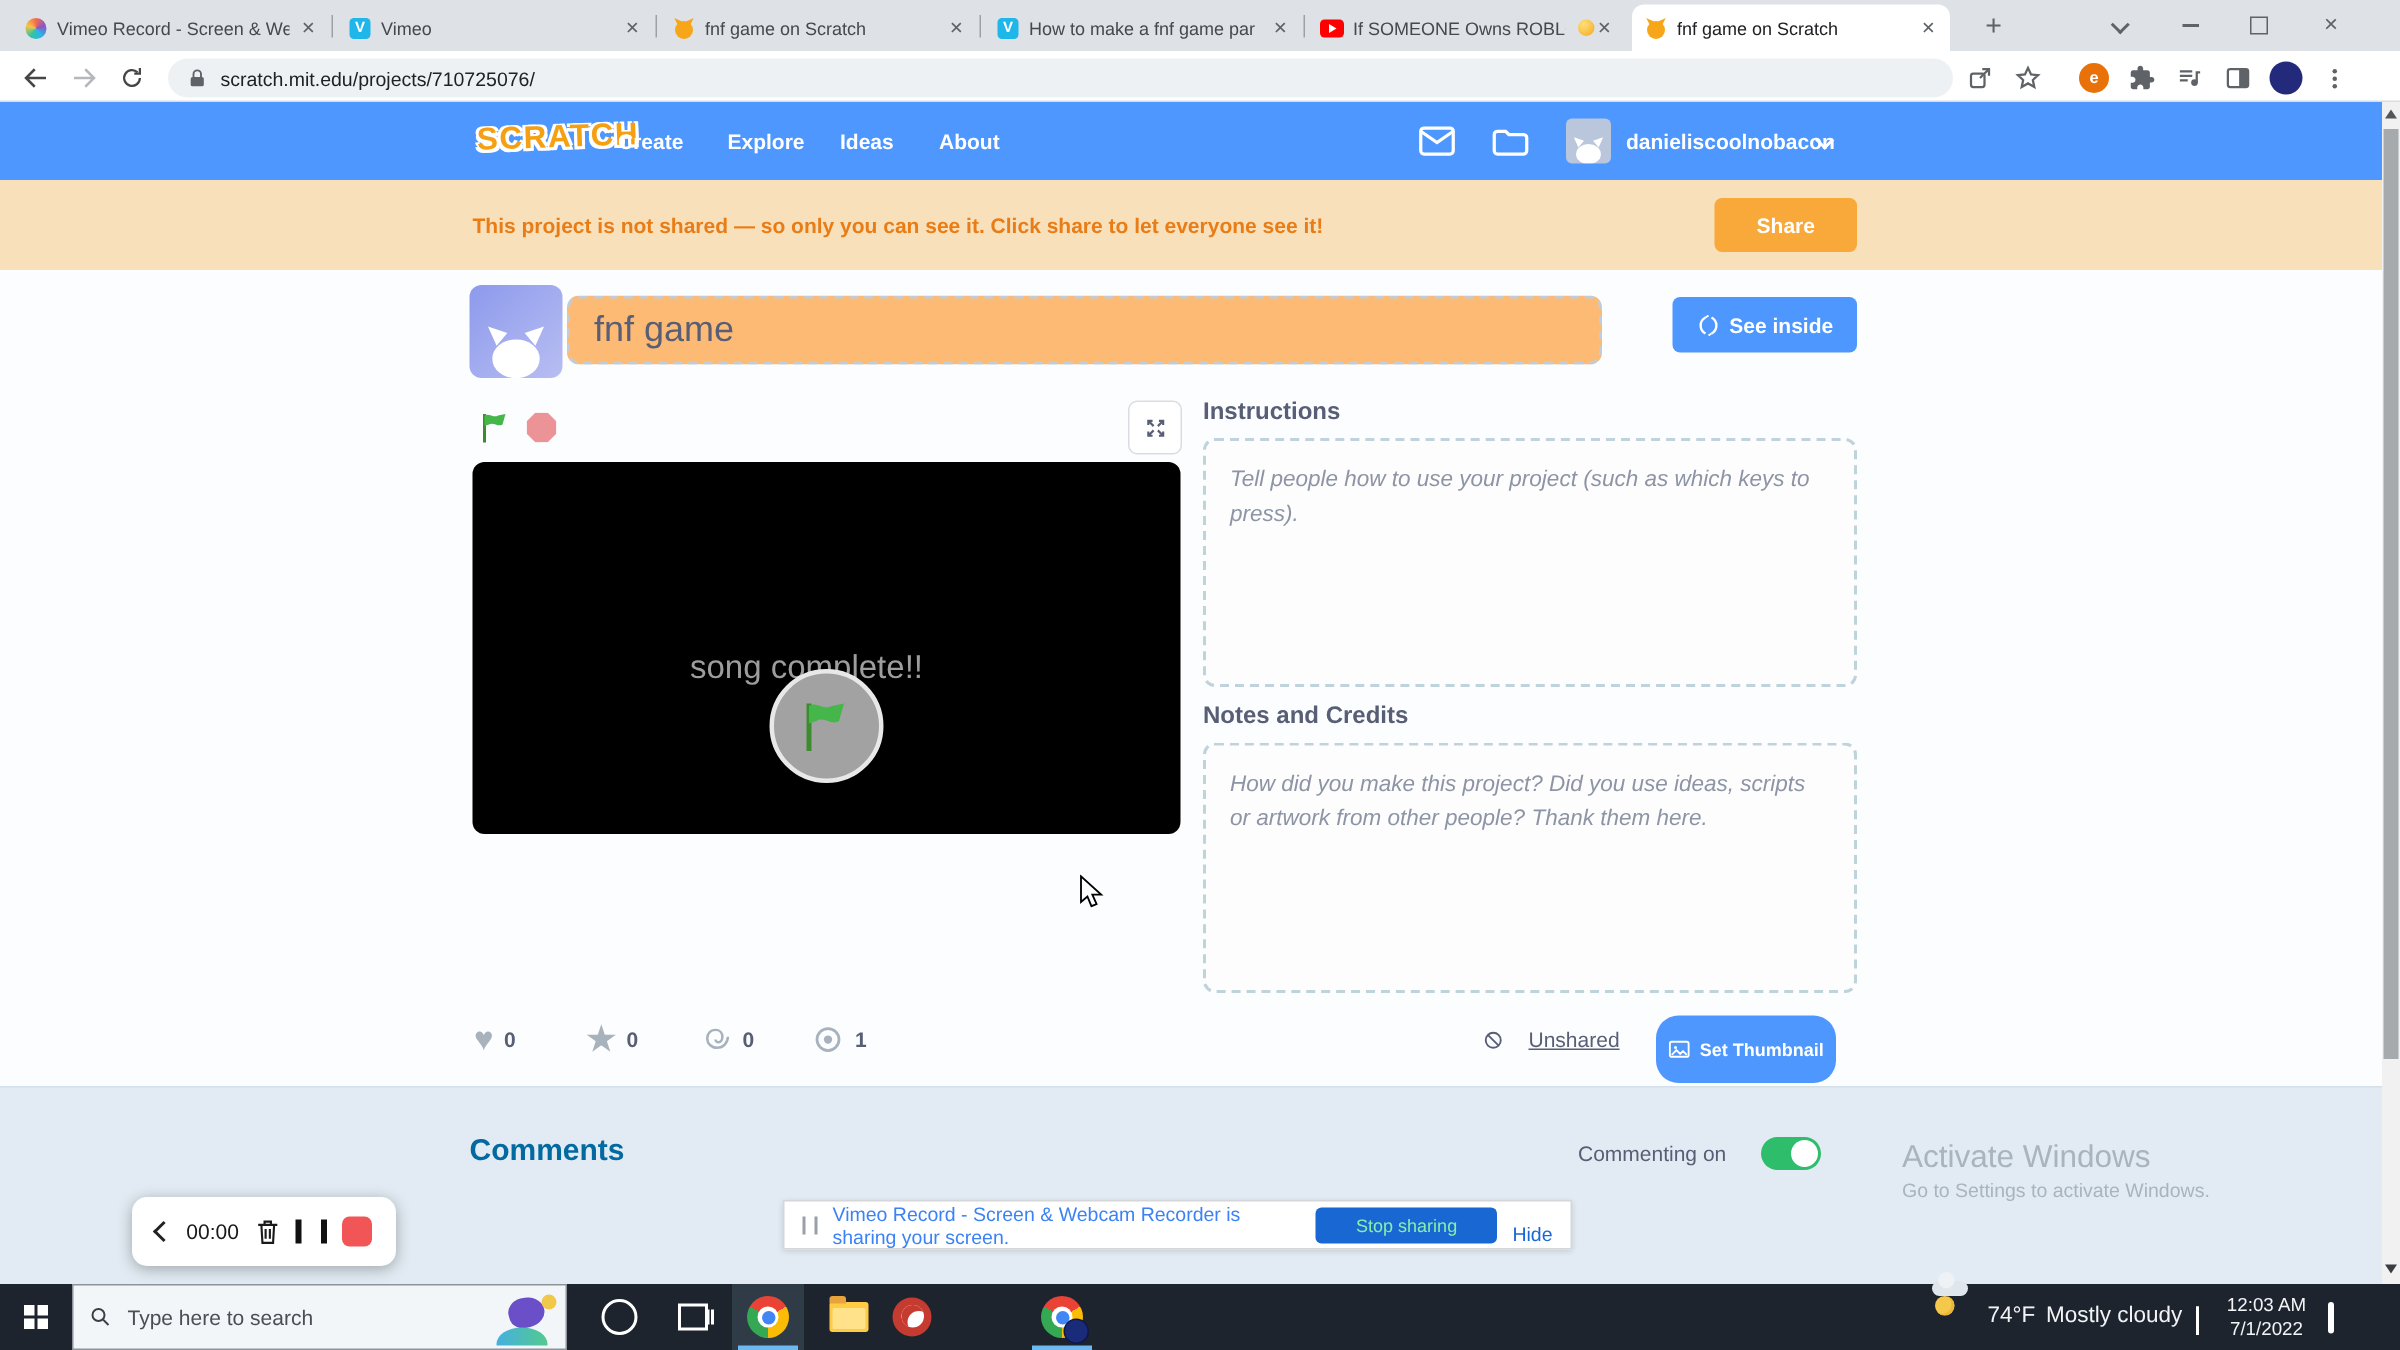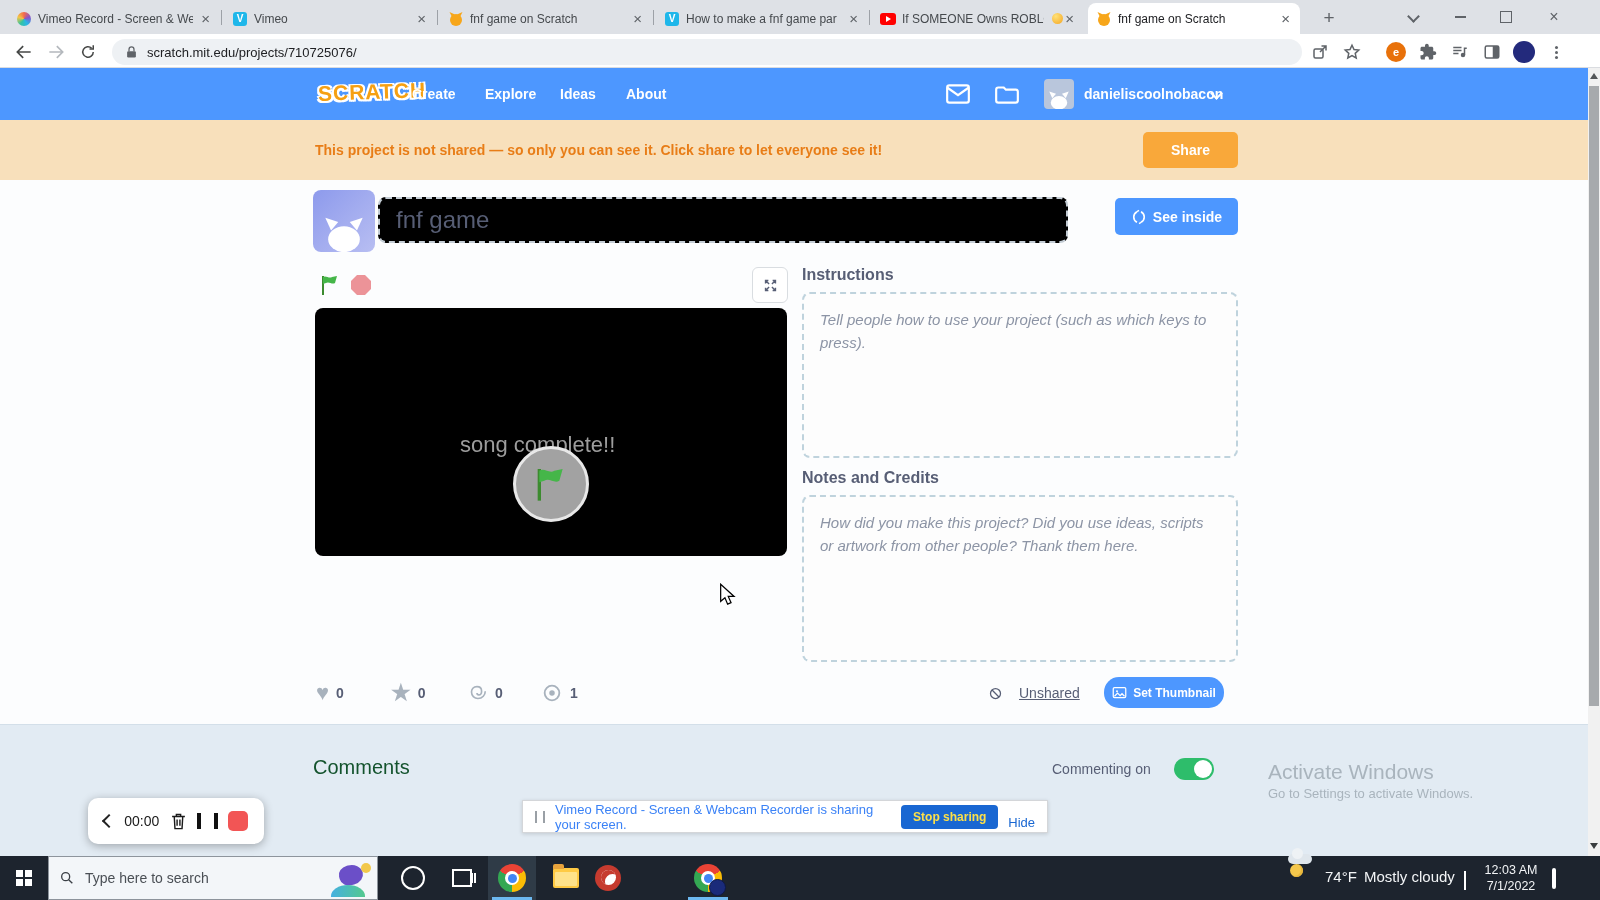--- a/index.html
+++ b/index.html
@@ -45,50 +45,50 @@
   .hic{top:78px;width:32px;height:32px;display:flex;align-items:center;justify-content:center;}
   .havatar{left:1044px;top:79px;width:30px;height:30px;border-radius:4px;background:#b9c6dc;display:flex;align-items:flex-end;justify-content:center;overflow:hidden;}
   .uname{left:1084px;top:86px;color:#fff;font-size:14px;font-weight:bold;}
   .uchev{left:1212px;top:89px;border-color:#fff;}
   
   .banner{left:0;top:120px;width:1588px;height:60px;background:#f8e0bb;}
   .bmsg{left:315px;top:142px;font-size:14px;font-weight:bold;color:#e87d17;}
   .sharebtn{left:1143px;top:132px;width:95px;height:36px;background:#f9a83a;border-radius:5px;color:#fff;font-size:14px;font-weight:bold;display:flex;align-items:center;justify-content:center;}
   
   .pavatar{left:313px;top:190px;width:62px;height:62px;border-radius:8px;background:linear-gradient(135deg,#8d9aec,#b8bef2);display:flex;align-items:flex-end;justify-content:center;overflow:hidden;}
-  .ptitle{left:378px;top:197px;width:690px;height:46px;border:2px dashed #c3ccd4;border-radius:8px;background:#000000;box-sizing:border-box;display:flex;align-items:center;padding-left:16px;font-size:24px;color:#575e75;}
+  .ptitle{left:378px;top:197px;width:690px;height:46px;border:2px dashed #c3ccd4;border-radius:8px;background:#fdba74;box-sizing:border-box;display:flex;align-items:center;padding-left:16px;font-size:24px;color:#575e75;}
   .seein{left:1115px;top:198px;width:123px;height:37px;background:#4d97ff;border-radius:5px;color:#fff;font-size:14px;font-weight:bold;display:flex;align-items:center;justify-content:center;gap:6px;}
   
   .gflag{left:318px;top:273px;width:24px;height:24px;}
   .stopoct{left:351px;top:275px;width:20px;height:20px;background:#ec9398;clip-path:polygon(30% 0,70% 0,100% 30%,100% 70%,70% 100%,30% 100%,0 70%,0 30%);}
   .fsbtn{left:752px;top:267px;width:36px;height:36px;background:#fff;border:1px solid #d9dde1;border-radius:6px;box-sizing:border-box;display:flex;align-items:center;justify-content:center;}
   .stage{left:315px;top:308px;width:472px;height:248px;background:#000;border-radius:8px;}
   .songtxt{left:145px;top:124px;font-size:22px;color:#9d9d9d;}
   .flagover{left:198px;top:138px;width:76px;height:76px;border-radius:50%;background:#a2a2a2;border:3px solid #e8e8e8;box-sizing:border-box;display:flex;align-items:center;justify-content:center;}
   
   .stat{top:681px;height:24px;display:flex;align-items:center;gap:7px;color:#575e75;font-size:14px;font-weight:bold;}
   .glyph{color:#a8b2bd;font-size:22px;line-height:22px;}
   .unshared{left:988px;top:685px;display:flex;align-items:center;gap:16px;color:#575e75;font-size:14px;text-decoration:underline;}
-  .setthumb{left:1104px;top:677px;width:120px;height:31px;background:#4d97ff;border-radius:15px;color:#fff;font-size:12px;font-weight:bold;display:flex;align-items:center;justify-content:center;gap:6px;}
+  .setthumb{left:1104px;top:677px;width:120px;height:45px;background:#4d97ff;border-radius:15px;color:#fff;font-size:12px;font-weight:bold;display:flex;align-items:center;justify-content:center;gap:6px;}
   
   .rhead{left:802px;font-size:16px;font-weight:bold;color:#575e75;}
   .rbox{left:802px;width:436px;border:2px dashed #bfd3dd;border-radius:8px;background:#fdfdfd;box-sizing:border-box;padding:14px 16px;font-size:15px;font-style:italic;color:#8c94a5;line-height:1.55;}
   
   .cstrip{left:0;top:724px;width:1588px;height:132px;background:#e2ebf3;border-top:1px solid #d3dfe9;box-sizing:border-box;}
-  .chead{left:313px;top:756px;font-size:20px;font-weight:normal;color:#14532d;}
+  .chead{left:313px;top:756px;font-size:20px;font-weight:bold;color:#0369a1;}
   .conlbl{left:1052px;top:761px;font-size:14px;color:#575e75;}
   .toggle{left:1174px;top:758px;width:40px;height:22px;border-radius:11px;background:#2ebd6b;}
   .knob{position:absolute;right:2px;top:2px;width:18px;height:18px;border-radius:50%;background:#fff;}
   .wm1{left:1268px;top:760px;font-size:21px;color:#a9b4bd;}
   .wm2{left:1268px;top:786px;font-size:13px;color:#a9b4bd;}
   
   .vbar{left:522px;top:800px;width:526px;height:33px;background:#fff;border:1px solid #d4d6d9;box-shadow:0 1px 4px rgba(0,0,0,.15);box-sizing:border-box;display:flex;align-items:center;padding:0 12px;gap:10px;}
   .grip{width:6px;height:12px;border-left:2px solid #9aa0a6;border-right:2px solid #9aa0a6;}
   .vmsg{font-size:13px;color:#3b82f6;}
-  .stopshare{width:97px;height:24px;background:#1967d2;border-radius:4px;color:#fde047;font-size:12px;font-weight:bold;display:flex;align-items:center;justify-content:center;}
+  .stopshare{width:121px;height:24px;background:#1967d2;border-radius:4px;color:#86efac;font-size:12px;font-weight:normal;display:flex;align-items:center;justify-content:center;}
   .hide{color:#1967d2;font-size:13px;margin-top:12px;}
   
   .rec{left:60px;top:798px;width:176px;height:46px;background:#fff;border-radius:10px;box-shadow:0 2px 10px rgba(0,0,0,.3);display:flex;align-items:center;justify-content:space-between;padding:0 16px;box-sizing:border-box;margin-left:28px;}
   .rectime{font-size:14px;color:#1a1a1a;}
   .pausebars{width:13px;height:16px;border-left:4.5px solid #111;border-right:4.5px solid #111;}
   .redstop{width:20px;height:20px;background:#f25555;border-radius:5px;}
   .chevL{width:8px;height:8px;border-left:2.5px solid #222;border-bottom:2.5px solid #222;transform:rotate(45deg);}
   
   .taskbar{left:0;top:856px;width:1600px;height:44px;background:#1d242e;}
   .tbic{top:856px;width:48px;height:44px;display:flex;align-items:center;justify-content:center;}

